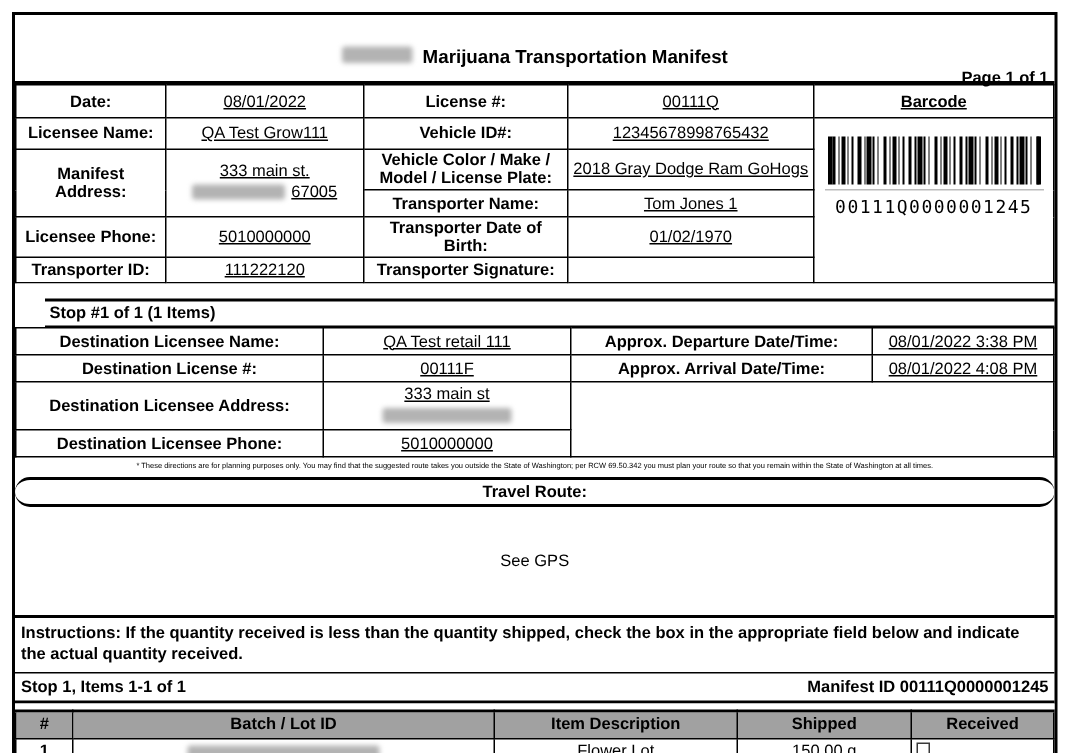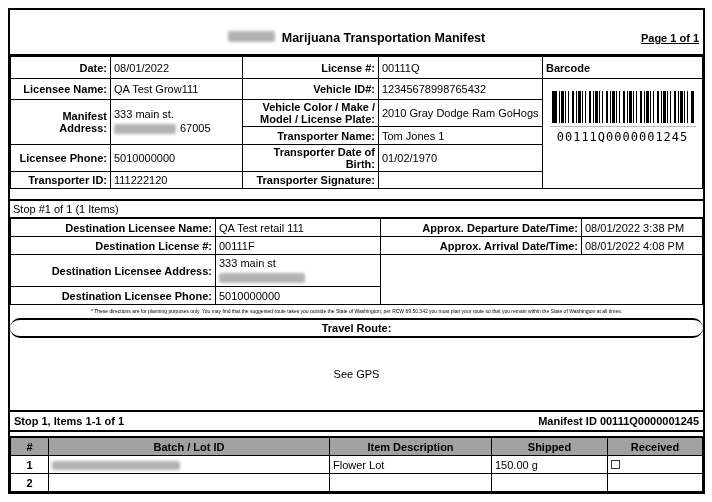--- a/index.html
+++ b/index.html
@@ -10,47 +10,47 @@
   .doc{
     position:absolute;left:8px;top:8px;width:693px;
     border:2px solid #000;background:#fff;
   }
   
   .titlebar{
     height:23px;border-bottom:2px solid #000;position:relative;
     display:flex;align-items:flex-start;justify-content:center;margin-top:21px;
   }
   .title{font-weight:bold;font-size:12.5px;}
-  .pageof{position:absolute;right:4px;top:1px;font-weight:bold;font-size:11px;text-decoration:underline;}
+  .pageof{position:absolute;right:4px;top:15px;font-weight:bold;font-size:11px;}
   
   .redact{display:inline-block;background:#b3b3b3;border-radius:2px;filter:blur(1.6px);vertical-align:middle;}
   .title-redact{width:47px;height:11px;margin-right:7px;}
   .addr-redact{width:62px;height:10px;margin-right:4px;}
   .dest-redact{width:86px;height:10px;}
   .batch-redact{width:128px;height:9px;}
   
   table.grid{border-collapse:collapse;width:100%;table-layout:fixed;}
   table.grid td{border:1px solid #000;font-size:11px;padding:1px 3px;overflow:hidden;vertical-align:middle;}
-  td.lbl{font-weight:bold;text-align:right;}
-  td.val{}
+  td.lbl{font-weight:bold;text-align:center;}
+  td.val{text-align:center;text-decoration:underline;}
   
   .barcode-cell{vertical-align:top !important;text-align:center;padding-top:12px !important;}
   .barcode-wrap{display:inline-block;border-bottom:1px solid #bbb;padding:0 2px 3px 2px;}
   .barcode{
     width:136px;height:32px;
     border-left:3px solid #000;border-right:3px solid #000;
     background:repeating-linear-gradient(90deg,
       #000 0px,#000 2px,#fff 2px,#fff 4px,#000 4px,#000 5px,#fff 5px,#fff 6px,
       #000 6px,#000 9px,#fff 9px,#fff 10px,#000 10px,#000 11px,#fff 11px,#fff 13px,
       #000 13px,#000 14px,#fff 14px,#fff 17px);
   }
   .barcode-num{font-family:"DejaVu Sans Mono",monospace;font-size:12px;letter-spacing:1px;text-align:center;margin-top:1px;}
   
   .spacer{height:10px;background:#fff;}
-  .stop-header{border-top:2px solid #000;border-bottom:1px solid #000;font-weight:normal;font-size:11px;padding:2px 3px;}
+  .stop-header{border-top:2px solid #000;border-bottom:1px solid #000;font-weight:bold;font-size:11px;padding:2px 3px;margin-left:20px;}
   .disclaimer{font-size:5px;text-align:center;padding:3px 0 4px 0;color:#000;}
   .route-header{border-top:2px solid #000;border-bottom:2px solid #000;font-weight:bold;font-size:11px;text-align:center;padding:2px 0;border-radius:10px;}
   .gps-box{height:72px;border-bottom:2px solid #000;display:flex;align-items:center;justify-content:center;font-size:11px;}
   .instructions{font-weight:bold;font-size:11px;line-height:1.3;padding:3px 4px 4px 4px;border-bottom:1px solid #000;}
   .manifest-bar{display:flex;justify-content:space-between;font-weight:bold;font-size:11px;padding:3px 4px;border-bottom:2px solid #000;}
   .gap{height:4px;background:#fff;}
   
   table.items{border-top:2px solid #000;}
   table.items td{height:15px;}
   tr.items-head td{background:#a1a1a1;font-weight:bold;text-align:center;}
@@ -98,21 +98,21 @@
         <div class="barcode-num">00111Q0000001245</div>
       </td>
     </tr>
     <tr style="height:26px">
       <td class="lbl" rowspan="2">Manifest Address:</td>
       <td class="val" rowspan="2">
         <div class="addr-line">333 main st.</div>
         <div class="addr-line"><span class="redact addr-redact"></span><span>67005</span></div>
       </td>
       <td class="lbl">Vehicle Color / Make / Model / License Plate:</td>
-      <td class="val">2010 Gray Dodge Ram GoHogs</td>
+      <td class="val">2018 Gray Dodge Ram GoHogs</td>
     </tr>
     <tr style="height:18px">
       <td class="lbl">Transporter Name:</td>
       <td class="val">Tom Jones 1</td>
     </tr>
     <tr style="height:21px">
       <td class="lbl">Licensee Phone:</td>
       <td class="val">5010000000</td>
       <td class="lbl">Transporter Date of Birth:</td>
       <td class="val">01/02/1970</td>
@@ -161,20 +161,21 @@
       <td class="lbl">Destination Licensee Phone:</td>
       <td class="val">5010000000</td>
     </tr>
   </tbody>
     </table>
   <div class="disclaimer">* These directions are for planning purposes only. You may find that the suggested route takes you outside the State of Washington; per RCW 69.50.342 you must plan your route so that you remain within the State of Washington at all times.</div>
 
   <div class="route-header">Travel Route:</div>
   <div class="gps-box">See GPS</div>
 
+  <div class="instructions">Instructions: If the quantity received is less than the quantity shipped, check the box in the appropriate field below and indicate the actual quantity received.</div>
   <div class="manifest-bar">
     <span>Stop 1, Items 1-1 of 1</span>
     <span>Manifest ID 00111Q0000001245</span>
   </div>
 
   <div class="gap"></div>
 
   <table class="grid items">
     <colgroup>
         <col style="width:38px">

